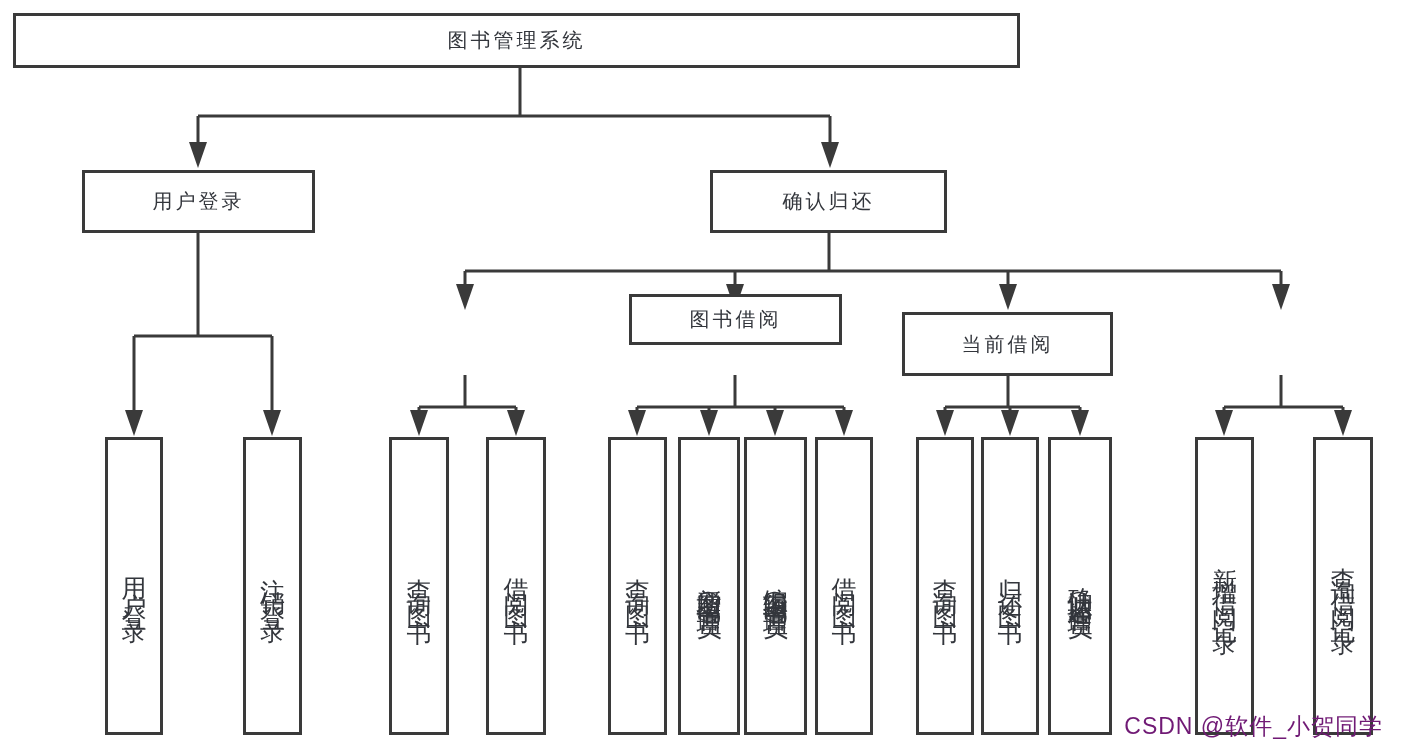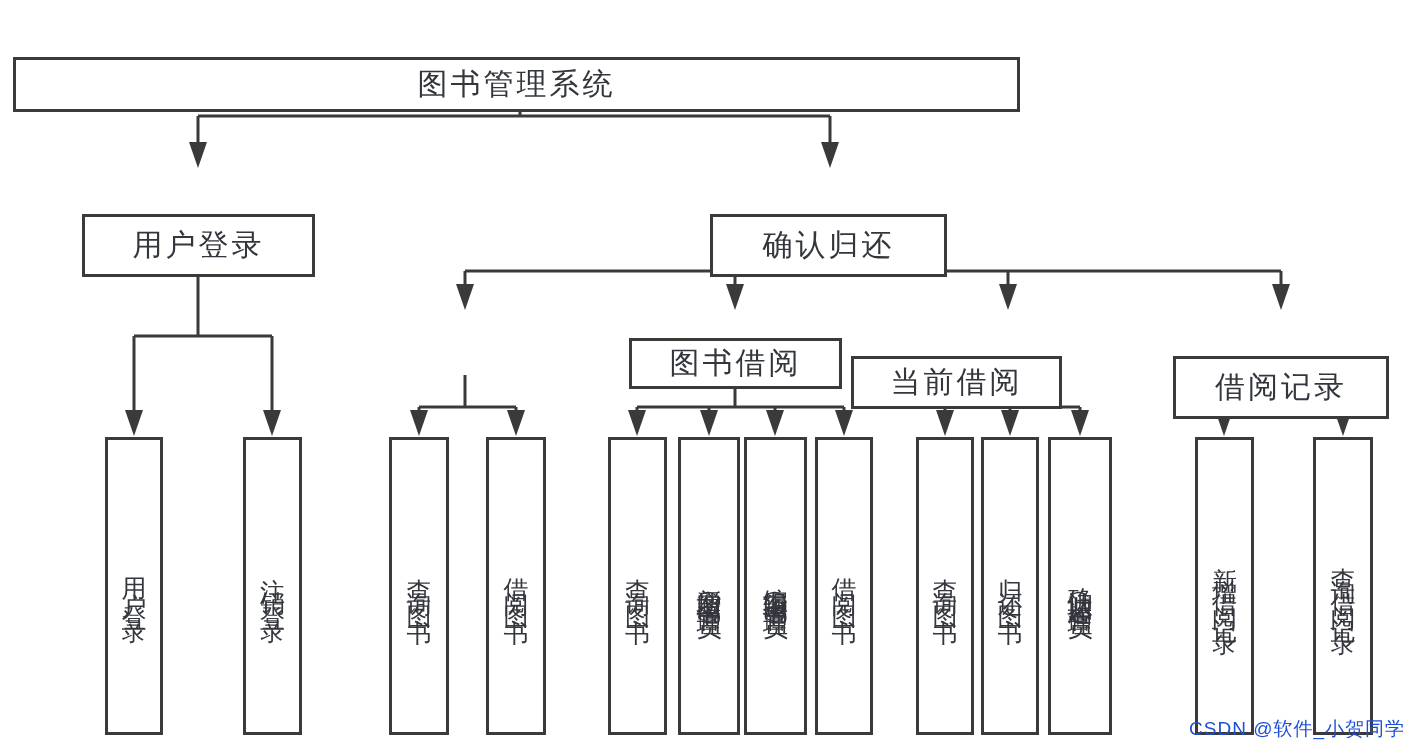--- a/index.html
+++ b/index.html
@@ -18,37 +18,37 @@
     position: absolute; left: 0; top: 0; z-index: 1;
   }
   .node {
     position: absolute;
     background: #ffffff;
     border: 3px solid #3a3a3a;
     display: flex; align-items: center; justify-content: center;
     z-index: 2;
     color: #33363c;
   }
-  .node.h { font-size: 30px; letter-spacing: 3px; white-space: nowrap; margin-top: 44px; }
+  .node.h { font-size: 20px; letter-spacing: 3px; white-space: nowrap; }
   .node.v { font-size: 25px; }
   .node.v span {
     writing-mode: vertical-rl;
     text-orientation: mixed;
     line-height: 1;
     white-space: nowrap;
   }
   .ls-short span { letter-spacing: 14px; }
   .ls-med   span { letter-spacing: 13px; }
   .ls-long  span { letter-spacing: 4px; }
   .watermark {
     position: absolute;
-    right: 0; bottom: 5px;
+    right: 22px; bottom: 5px;
     z-index: 5;
-    font-size: 19px;
-    color: #1d4ed8;
+    font-size: 23px;
+    color: #701a75;
     letter-spacing: 1px;
     white-space: nowrap;
   }
 </style>
 </head>
 <body>
 
 <div class="canvas">
 
   <svg class="connectors" width="1405" height="747" viewBox="0 0 1405 747">
@@ -91,25 +91,22 @@
   <div class="node h" style="left:82px;top:170px;width:233px;height:63px">
     <span>用户登录</span>
   </div>
   <div class="node h" style="left:710px;top:170px;width:237px;height:63px">
     <span>确认归还</span>
   </div>
 
   <div class="node h" style="left:629px;top:294px;width:213px;height:51px">
     <span>图书借阅</span>
   </div>
-  <div class="node h" style="left:851px;top:312px;width:211px;height:53px">
+  <div class="node h" style="left:902px;top:312px;width:211px;height:64px">
     <span>当前借阅</span>
-  </div>
-  <div class="node h" style="left:1173px;top:312px;width:216px;height:63px">
-    <span>借阅记录</span>
   </div>
 
   <div class="node v ls-short" style="left:105px;top:437px;width:58px;height:298px">
     <span>用户登录</span>
   </div>
   <div class="node v ls-short" style="left:243px;top:437px;width:59px;height:298px">
     <span>注销登录</span>
   </div>
 
   <div class="node v ls-short" style="left:389px;top:437px;width:60px;height:298px">

